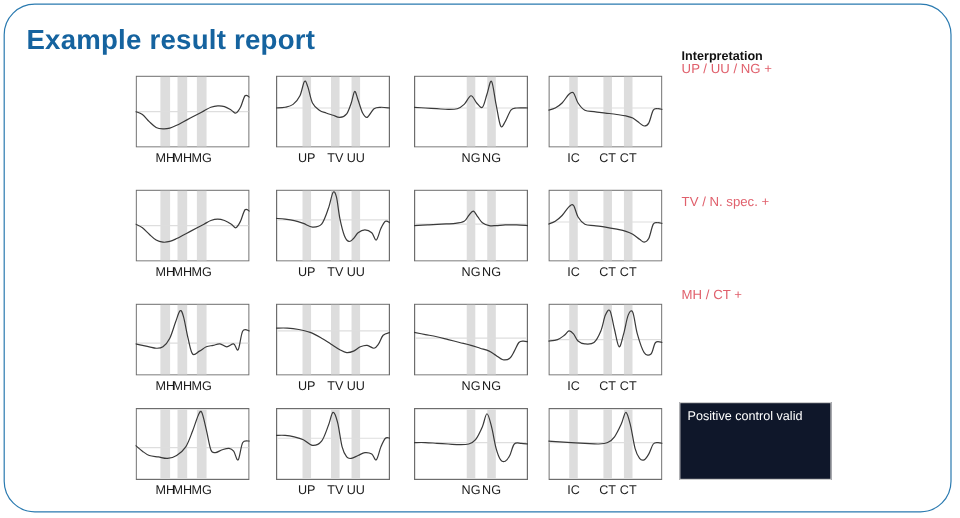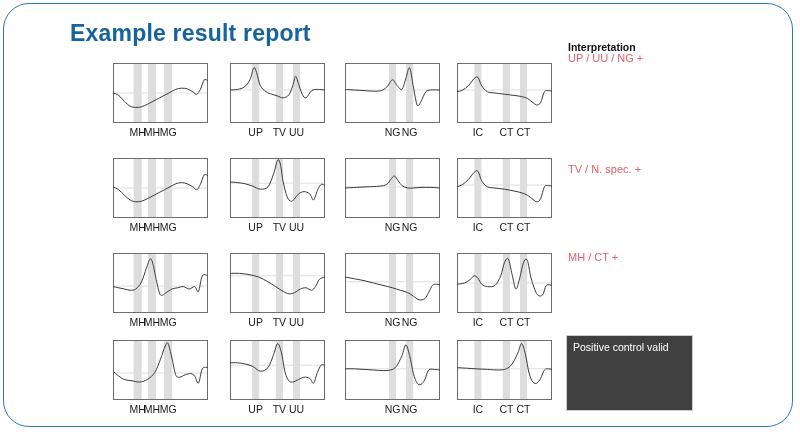--- a/index.html
+++ b/index.html
@@ -19,21 +19,20 @@
     background:#ffffff;
   }
   #title{
     position:absolute;
     left:22px; top:20px;
     font-size:23px;
     font-weight:bold;
     color:#15639f;
     letter-spacing:.2px;
     white-space:nowrap;
-    margin-left:48px;
   }
   #grid{
     position:absolute;
     left:0; top:0; width:800px; height:432px;
   }
   .panel{ position:absolute; }
   .panel svg{ display:block; }
   .panel-box{
     fill:#ffffff;
     stroke:#6d6d6d;
@@ -60,22 +59,22 @@
   .interp{
     position:absolute;
     left:568px;
     font-size:11px;
     color:#e0606c;
     white-space:nowrap;
   }
   #control-box{
     position:absolute;
     left:566px; top:335px;
-    width:127px; height:76px;
-    background:#404040;
+    width:127px; height:65px;
+    background:#0f172a;
     border:1px solid #cdcdcd;
     box-sizing:border-box;
   }
   #control-box span{
     position:absolute;
     left:6px; top:5px;
     font-size:10.5px;
     color:#ffffff;
     white-space:nowrap;
   }
@@ -319,17 +318,17 @@
         <span style="left: 49.4px;">CT</span>
         <span style="left: 66.5px;">CT</span>
       </div>
     </div>
   </div>
 
 <div id="interp-head">Interpretation</div>
 
 <div class="interp" style="top:52px">UP / UU / NG +</div>
 <div class="interp" style="top:163px">TV / N. spec. +</div>
-<div class="interp" style="top:251px">MH / CT +</div>
+<div class="interp" style="top:240px">MH / CT +</div>
 
 <div id="control-box">
   <span>Positive control valid</span>
 </div>
 
 </body></html>

